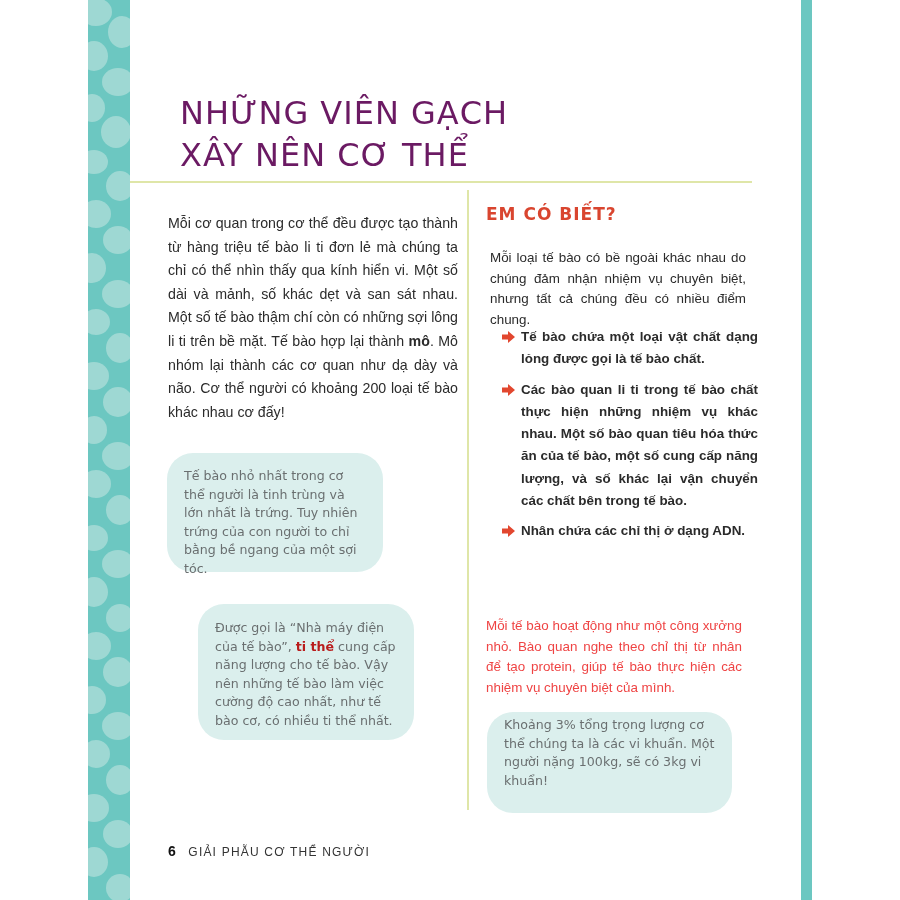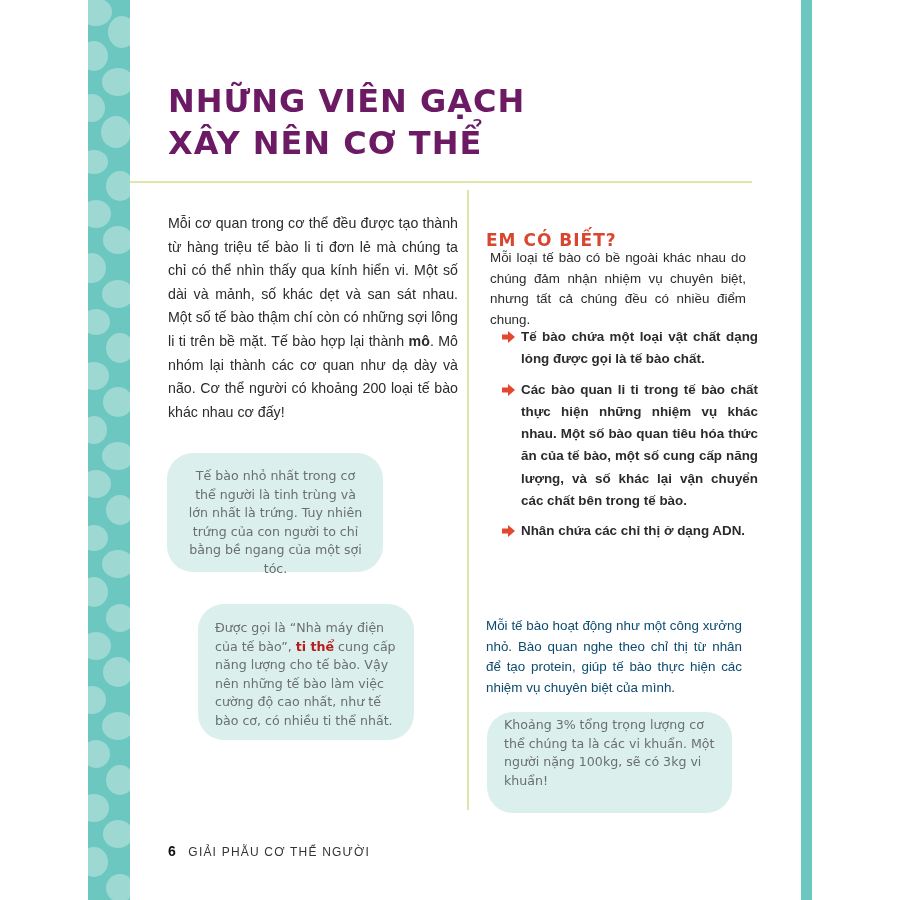--- a/index.html
+++ b/index.html
@@ -1,42 +1,42 @@
 <!DOCTYPE html>
 <html><head>
 <meta charset="utf-8">
 <style>
   html, body { margin:0; padding:0; }
   body { width:900px; height:900px; background:#ffffff; position:relative; overflow:hidden;
          font-family:"Liberation Sans", sans-serif; color:#2b2b2b; }
   .strip-left { position:absolute; left:88px; top:0; width:42px; height:900px; background:#6cc7c1; overflow:hidden; }
   .strip-left svg { display:block; }
   .strip-right { position:absolute; left:801px; top:0; width:11px; height:900px; background:#6cc7c1; }
-  .title { position:absolute; left:168px; top:80px; margin:0; font-family:"DejaVu Sans", sans-serif;
-           font-weight:bold; font-size:32px; line-height:42px; letter-spacing:1px; color:#6b1a63; }
+  .title { position:absolute; left:168px; top:80px; margin:12px; font-family:"DejaVu Sans", sans-serif;
+           font-weight:normal; font-size:32px; line-height:42px; letter-spacing:1px; color:#6b1a63; }
   .hrule { position:absolute; left:130px; top:181px; width:622px; height:2px; background:#dfe6a8; }
   .vrule { position:absolute; left:467px; top:190px; width:2px; height:620px; background:#dfe6a8; }
   .intro { position:absolute; left:168px; top:212px; width:290px; font-size:14.2px; line-height:23.6px;
            text-align:justify; color:#2b2b2b; }
   .bubble { position:absolute; background:#dbefed; border-radius:26px; box-sizing:border-box;
             font-family:"DejaVu Sans", sans-serif; font-size:12.6px; line-height:18.6px; color:#6a6f70; }
-  .bubble-1 { left:167px; top:453px; width:216px; height:119px; padding:14px 16px 0 17px;text-align:center; }
+  .bubble-1 { left:167px; top:453px; width:216px; height:119px; padding:14px 16px 0 17px; }
   .bubble-2 { left:198px; top:604px; width:216px; height:136px; padding:15px 14px 0 17px; }
   .bubble-3 { left:487px; top:712px; width:245px; height:101px; padding:4px 16px 0 17px; }
   .bubble b { color:#b91c1c; }
-  .fact-heading { position:absolute; left:486px; top:230px; margin:0; font-family:"DejaVu Sans", sans-serif;
+  .fact-heading { position:absolute; left:486px; top:204px; margin:0; font-family:"DejaVu Sans", sans-serif;
                   font-weight:bold; font-size:17px; letter-spacing:1px; color:#d9452f; }
   .fact-intro { position:absolute; left:486px; top:244px; width:256px; font-size:13.4px; line-height:20.6px;
                 text-align:justify; color:#2b2b2b; }
   .bullets { position:absolute; left:486px; top:310px; width:256px; margin:16px; padding:0; list-style:none;font-weight:bold; }
   .bullet { position:relative; padding-left:19px; font-size:13.4px; line-height:22.3px; text-align:justify;
             margin-bottom:8px; color:#2b2b2b; }
   .bullet-icon { position:absolute; left:0; top:5px; width:13px; height:12px; }
   .fact-outro { position:absolute; left:486px; top:616px; width:256px; font-size:13.4px; line-height:20.6px;
-                text-align:justify; color:#0c4a6e; }
+                text-align:justify; color:#ef4444; }
   .footer { position:absolute; left:168px; top:843px; font-size:12px; letter-spacing:1.2px; color:#333; }
   .page-num { font-weight:bold; font-size:14px; margin-right:8px; color:#111; letter-spacing:0; }
 </style>
 </head>
 <body>
 
 <div class="strip-left">
   <svg width="42" height="900" viewBox="0 0 42 900">
     <g fill="#9ed8d3">
       <ellipse cx="8" cy="12" rx="16" ry="14"></ellipse>

